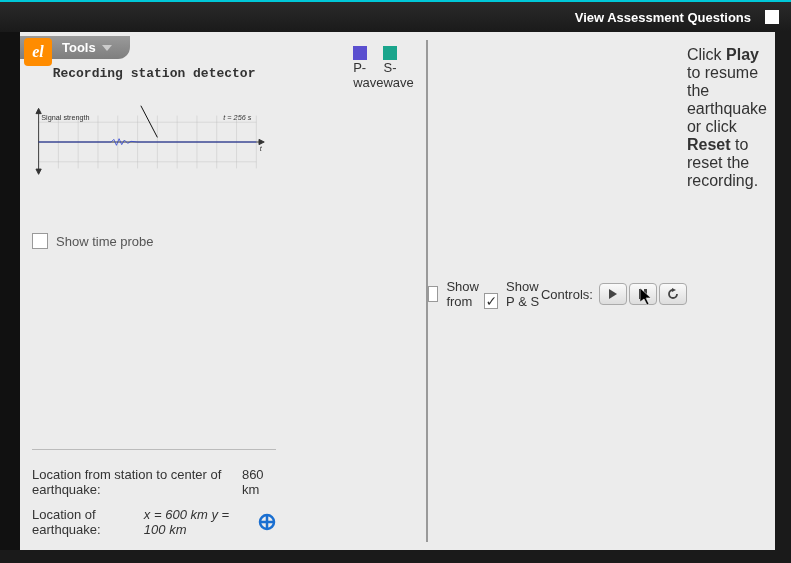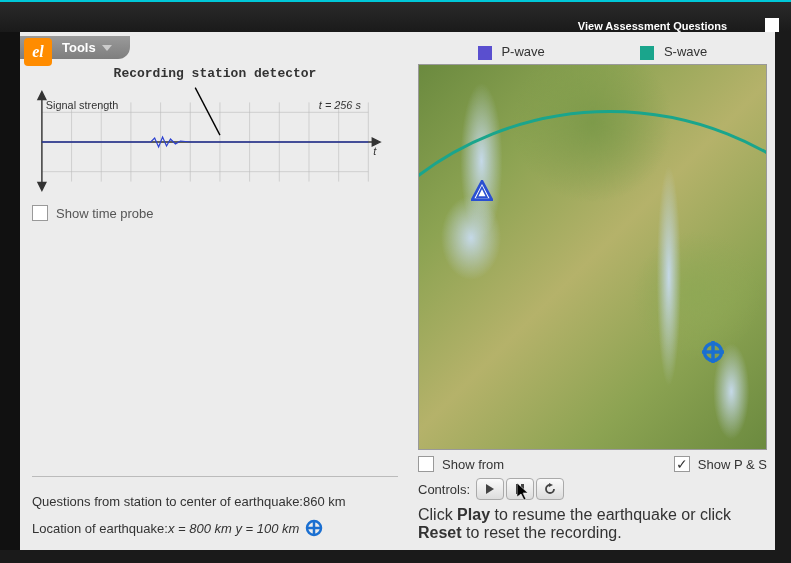--- a/index.html
+++ b/index.html
@@ -9,27 +9,26 @@
       background: #1a1a1a;
       font-family: Arial, sans-serif;
       overflow: hidden;
       position: relative;
     }
     .header-bar {
       background: linear-gradient(#2a2a2a, #1a1a1a);
       height: 32px;
       display: flex;
       justify-content: flex-end;
-      align-items: flex-end;
+      align-items: center;
       padding-right: 12px;
       color: #fff;
-      font-size: 11px;
+      font-size: 13px;
       font-weight: bold;
       border-top: 2px solid #00c8d8;
-      gap: 24px;
     }
     .header-link { color: #fff; margin-right: 14px; }
     .popup-icon {
       width: 14px; height: 14px;
       background: #fff;
       display: inline-block;
     }
     .main-area {
       position: absolute;
       top: 32px; left: 20px;
@@ -41,21 +40,22 @@
       width: 390px;
       position: relative;
       padding: 10px 12px 8px 12px;
       display: flex;
       flex-direction: column;
     }
     .right-panel {
       flex: 1;
       padding: 8px 8px 8px 8px;
       display: flex;
-      flex-direction: column;
+      flex-direction: row;
+      margin-left: 45px;
     }
     .tools-tab {
       position: absolute;
       top: 4px; left: 0;
       background: linear-gradient(#9a9a9a, #7e7e7e);
       color: #fff;
       padding: 4px 18px 4px 42px;
       border-radius: 0 0 12px 0;
       font-size: 13px;
       font-weight: bold;
@@ -91,21 +91,21 @@
       color: #333;
       margin-top: 24px;
       margin-bottom: 6px;
       font-family: Liberation Mono, monospace;
     }
     .graph {
       width: 100%;
       height: 110px;
     }
     .time-probe-row {
-      margin-top: 8px;
+      margin-top: 36px;
       display: flex;
       align-items: center;
       font-size: 13px;
       color: #555;
     }
     .checkbox {
       width: 16px; height: 16px;
       border: 1px solid #999;
       background: #fff;
       margin-right: 8px;
@@ -288,26 +288,26 @@
 
     <div class="time-probe-row">
       <span class="checkbox"></span>
       <span>Show time probe</span>
     </div>
 
     <div class="spacer"></div>
     <hr class="divider">
 
     <div class="info-line">
-      <span>Questions from station to center of earthquake: </span>
+      <span>Location from station to center of earthquake: </span>
         <span>860 km</span>
     </div>
     <div class="info-line">
       <span>Location of earthquake: </span>
-      <span style="font-style:italic">x = 800 km   y = 100 km</span>
+      <span style="font-style:italic">x = 600 km   y = 100 km</span>
       <span class="epicenter-icon">
         <svg width="18" height="18" viewBox="0 0 18 18">
           <circle cx="9" cy="9" r="7" fill="none" stroke="#1a6fd1" stroke-width="2.5"></circle>
           <line x1="9" y1="1" x2="9" y2="17" stroke="#1a6fd1" stroke-width="2.5"></line>
           <line x1="1" y1="9" x2="17" y2="9" stroke="#1a6fd1" stroke-width="2.5"></line>
         </svg>
       </span>
     </div>
   </div>
 
@@ -338,21 +338,21 @@
           <line x1="0" y1="9" x2="18" y2="9" stroke="#1a6fd1" stroke-width="2.8"></line>
         </svg>
       </div>
     </div>
 
     <div class="under-map-row">
       <span style="display:flex;align-items:center">
         <span class="checkbox"></span>
         <span>Show from</span>
       </span>
-      <span style="display:flex;align-items:center">
+      <span style="display:flex;align-items:flex-end">
         <span class="checkbox checked"></span>
         <span>Show P &amp; S</span>
       </span>
     </div>
 
     <div class="controls-row">
       <span>Controls:</span>
       <span class="ctrl-btn" style="margin-left:6px">
         <svg width="10" height="10" viewBox="0 0 10 10">
             <polygon points="1,0 9,5 1,10" fill="#444"></polygon>

